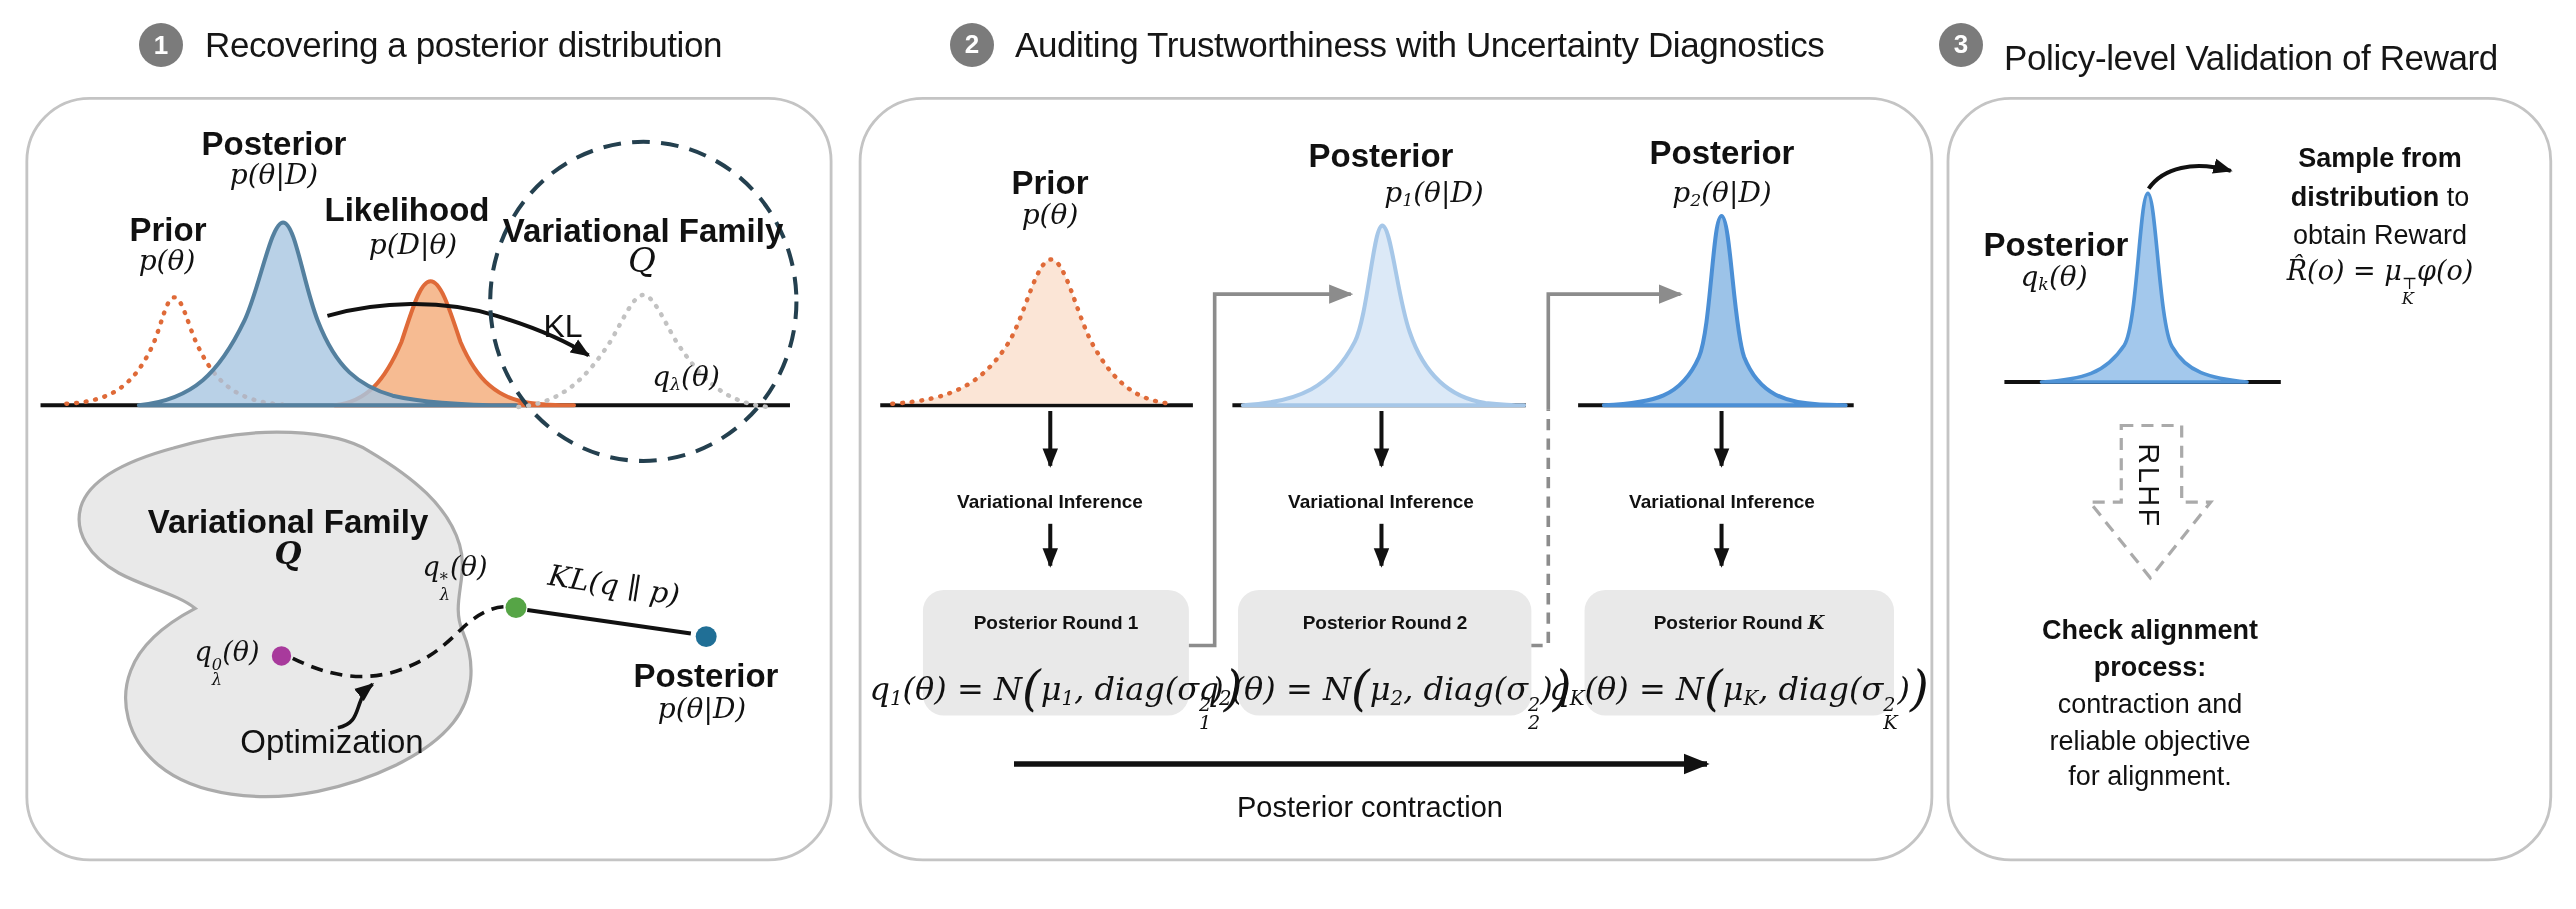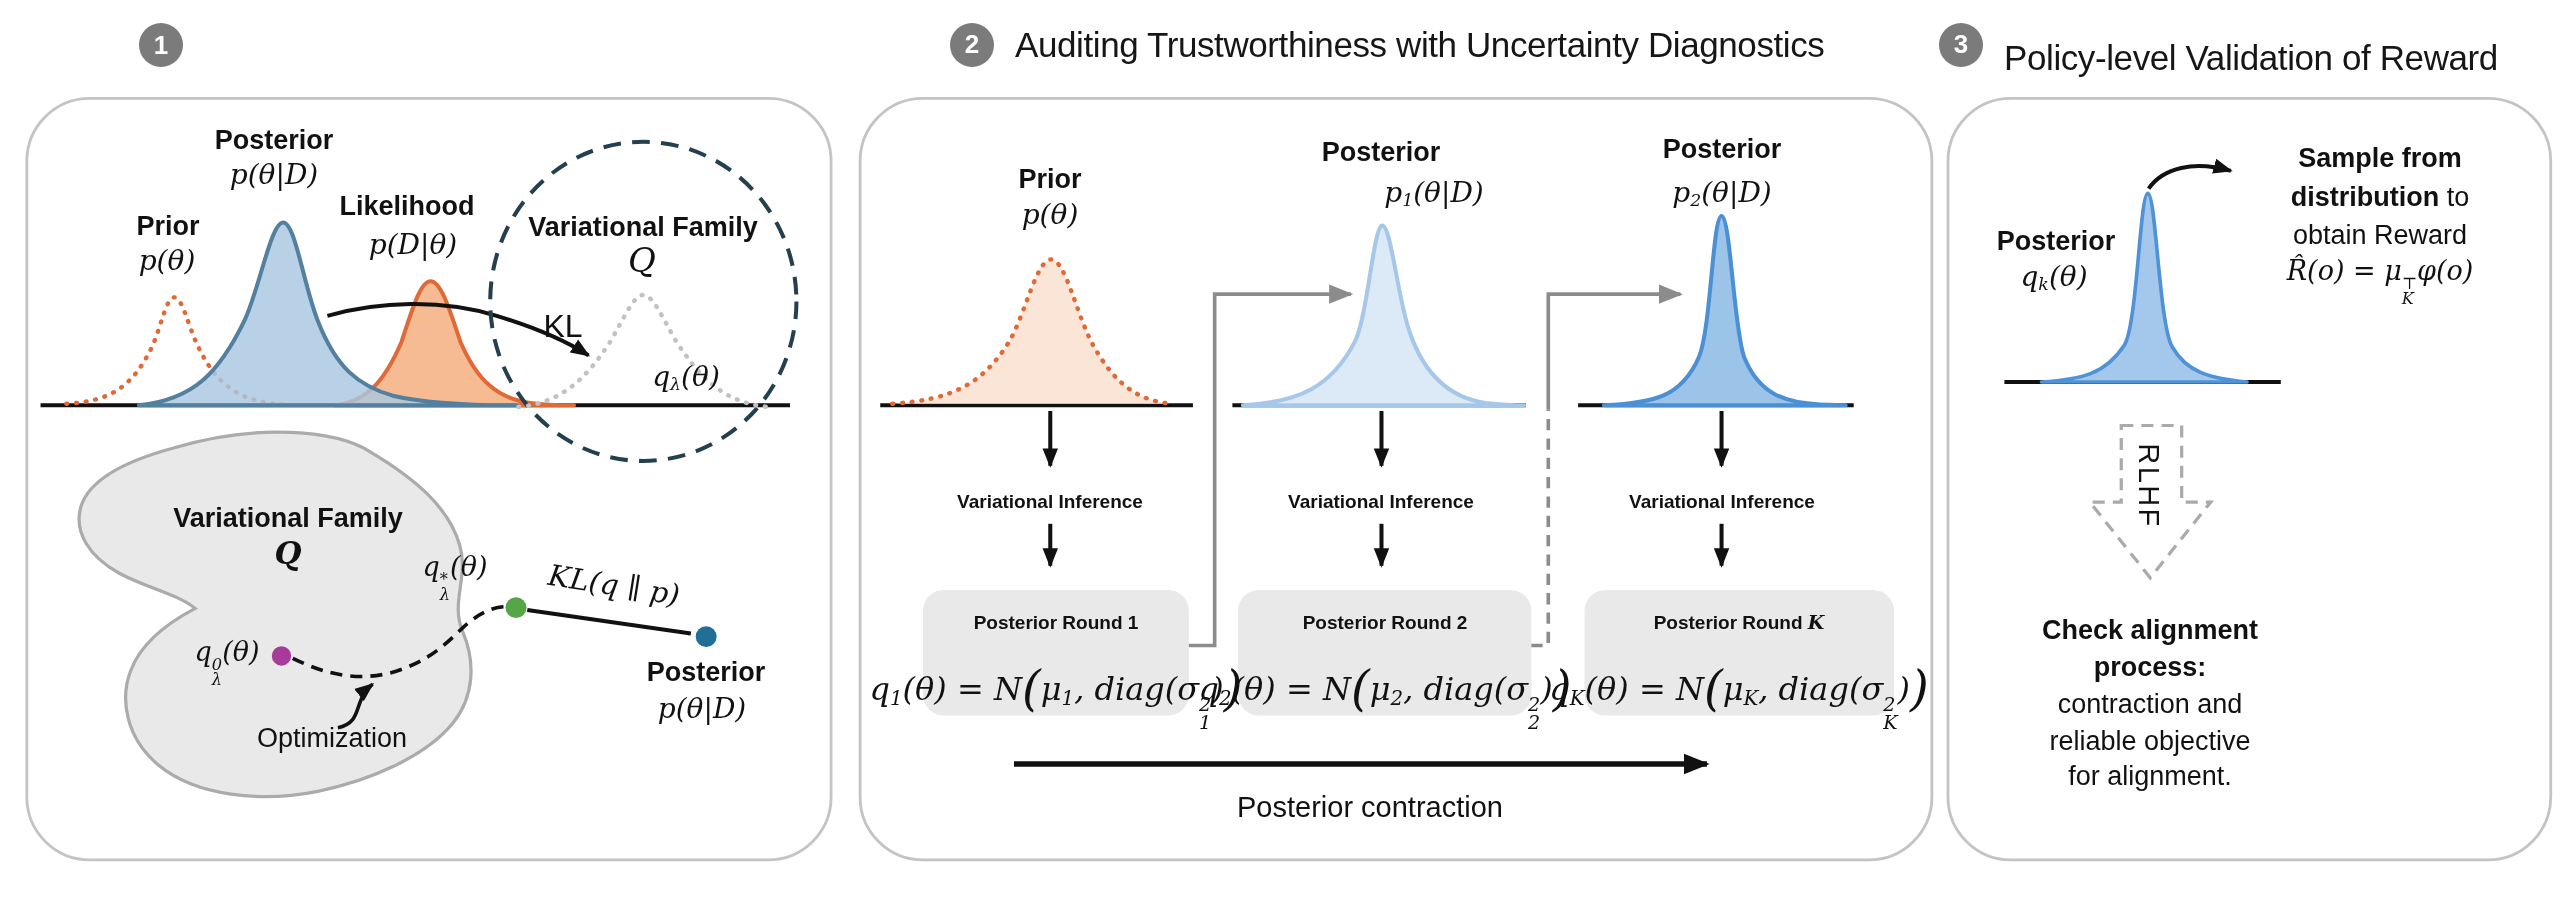--- a/index.html
+++ b/index.html
@@ -6,21 +6,21 @@
   #canvas { position:relative; width:2576px; height:909px; background:#ffffff; overflow:hidden;
             font-family:"Liberation Sans", sans-serif; color:var(--text,#111); }
   svg.layer { position:absolute; left:0; top:0; width:2576px; height:909px; }
 
   .lb { position:absolute; transform:translateX(-50%); white-space:nowrap; line-height:1; color:var(--text,#111); }
   .b  { font-family:"Liberation Sans", sans-serif; font-weight:bold; }
   .r  { font-family:"Liberation Sans", sans-serif; font-weight:normal; }
   .m  { font-family:"DejaVu Serif", "DejaVu Sans", serif; font-style:italic; }
   .mb { font-family:"DejaVu Serif", "DejaVu Sans", serif; font-style:italic; font-weight:bold; }
 
-  .fs29{font-size:32px}.fs31{font-size:19px}.fs33{font-size:27px}.fs34{font-size:27px}
+  .fs29{font-size:32px}.fs31{font-size:19px}.fs33{font-size:33px}.fs34{font-size:27px}
   .fs35{font-size:28px}.fs36{font-size:29px}.fs38{font-size:31px}.fs42{font-size:34px}
 
   .title { position:absolute; font-size:35px; letter-spacing:-0.4px; color:#161616; line-height:1;
            font-family:"Liberation Sans", sans-serif; }
   .badge { position:absolute; width:44px; height:44px; border-radius:50%; background:var(--badge,#7b7b7b);
            color:#fff; font-size:26px; font-weight:bold; display:flex; align-items:center; justify-content:center; }
 
   
   .f-sub { font-size:62%; vertical-align:-0.22em; }
   .f-ss  { display:inline-flex; flex-direction:column; align-items:flex-start; font-size:60%;
@@ -106,20 +106,21 @@
     <path d="M 1258 948 H 2118" style="stroke:var(--text,#111);stroke-width:7" marker-end="url(#mBig)"></path>
 
     <path d="M 2487 474 H 2830" style="stroke:var(--axis,#111);stroke-width:5"></path>
     <path d="M 2533 474 C 2584 471, 2612 464, 2636 428 C 2652 402, 2655 240, 2665 240 C 2675 240, 2679 402, 2695 430 C 2713 462, 2742 470, 2788 474 Z" style="fill:var(--p3-fill,#a3c8ec);stroke:var(--p3-stroke,#4f93d6);stroke-width:4.5;stroke-linejoin:round"></path>
     <path d="M 2666 234 C 2684 208, 2722 199, 2768 212" style="fill:none;stroke:var(--text,#111);stroke-width:5" marker-end="url(#mB)"></path>
 
     <path d="M 2632 528 H 2707 V 623 H 2743 L 2668 717 L 2593 623 H 2632 Z" style="fill:none;stroke:var(--rlhf-dash,#aaaaaa);stroke-width:4;stroke-dasharray:15 10"></path>
   </svg>
 
   <div class="badge" style="left:139px;top:23.4px">1</div>
+  <div class="title" style="left:205px;top:27px">Recovering a posterior distribution</div>
   <div class="badge" style="left:950px;top:22.6px">2</div>
   <div class="title" style="left:1015px;top:26.6px">Auditing Trustworthiness with Uncertainty Diagnostics</div>
   <div class="badge" style="left:1939px;top:22.6px">3</div>
   <div class="title" style="left:2004px;top:40px">Policy-level Validation of Reward</div>
 
   <div class="lb b fs33" style="left:274px;top:127px">Posterior</div>
   <div class="lb m fs35" style="left:274px;top:161px"><span>p(θ|D)</span></div>
   <div class="lb b fs33" style="left:168px;top:213px">Prior</div>
   <div class="lb m fs35" style="left:167px;top:247px"><span>p(θ)</span></div>
   <div class="lb b fs33" style="left:407px;top:193px">Likelihood</div>

